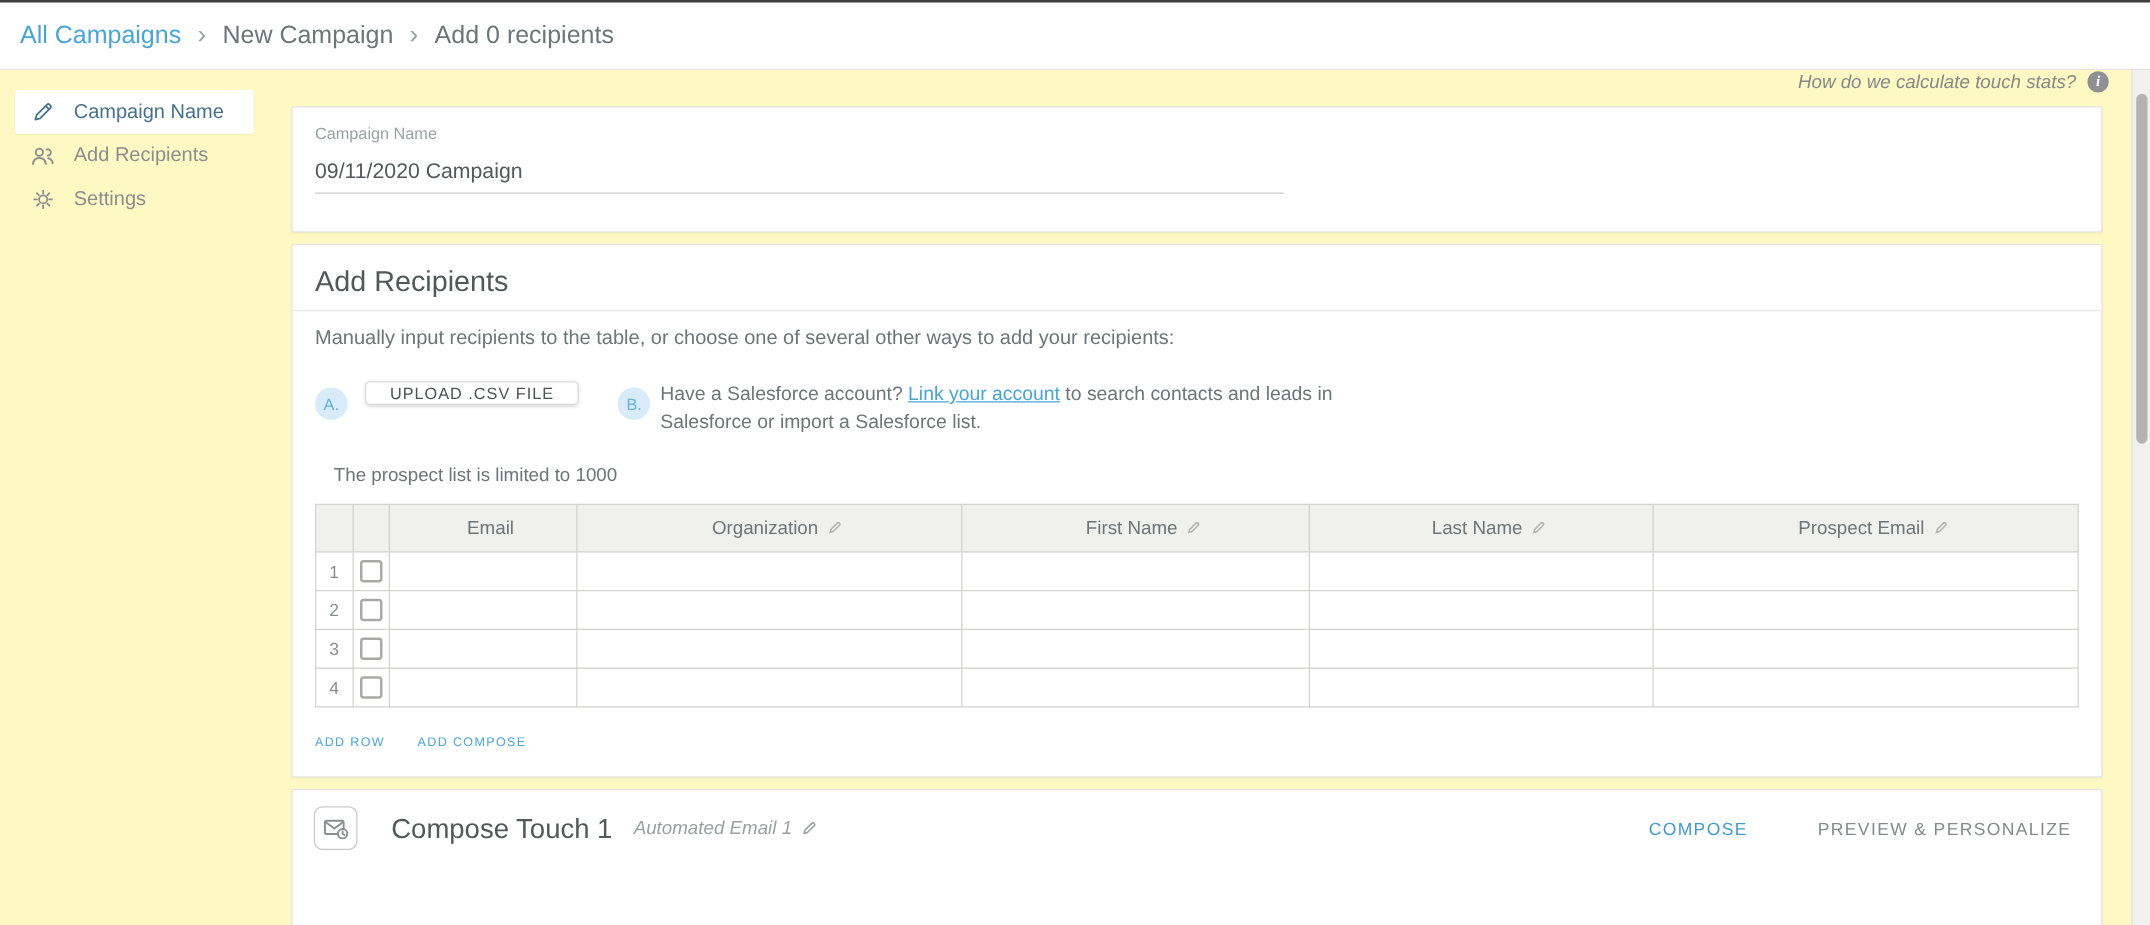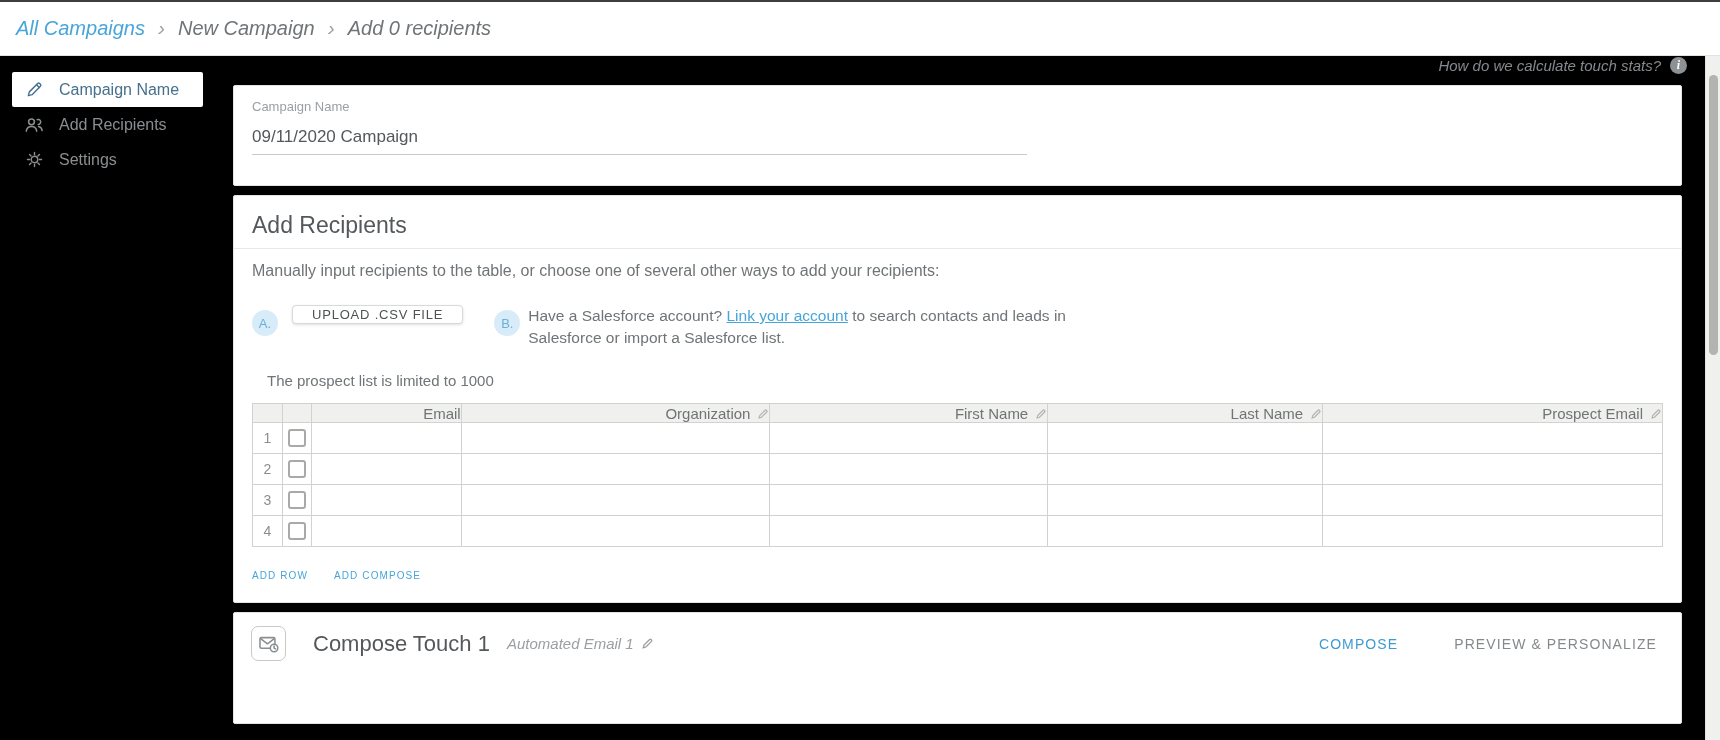--- a/index.html
+++ b/index.html
@@ -11,27 +11,27 @@
     overflow:hidden;
     color:#54585b;
   }
   .top-line { position:absolute; top:0; left:0; right:0; height:2px; background:#3e3e3e; z-index:20; }
 
   
   .topbar {
     position:absolute; top:2px; left:0; right:0; height:54px;
     background:#ffffff; border-bottom:1px solid #e2e2e0;
     display:flex; align-items:center; padding-left:16px; gap:13px;
-    font-size:20px; color:#6f7477; z-index:5;font-style:italic;
+    font-size:20px; color:#6f7477; z-index:5;
   }
   .topbar .crumb-link { color:#47a5da; text-decoration:none; cursor:pointer; }
   .topbar .sep { color:#9aa0a3; font-size:21px; line-height:1; padding-bottom:2px; }
 
   
-  .content { position:absolute; top:56px; left:0; right:0; bottom:0; background:#000000;text-decoration:underline; }
+  .content { position:absolute; top:56px; left:0; right:0; bottom:0; background:#fef9c3;text-decoration:underline; }
 
   .help-stats {
     position:absolute; top:-2px; right:33px; height:22px;
     display:flex; align-items:center; gap:9px;
     font-style:italic; font-size:15px; color:#85898c;
   }
   .help-stats .help-text { cursor:pointer; }
   .info-icon {
     width:17px; height:17px; border-radius:50%; background:#8d9194; color:#fff;
     font-family:"Liberation Serif", serif; font-style:italic; font-weight:bold;
@@ -90,22 +90,22 @@
   }
   .badge-b { margin-left:31px; }
   .sf-text { margin-left:8px; font-size:15.5px; line-height:22px; color:#6f7477; max-width:565px; }
   .sf-text a { color:#47a5da; text-decoration:underline; cursor:pointer; }
 
   .limit-note { margin-top:23px; font-size:15px; color:#6f7477;margin-left:15px; }
 
   table.recipients { margin-top:14px; width:100%; border-collapse:collapse; table-layout:fixed; }
   .recipients th, .recipients td { border:1px solid #d2d2d0; }
   .recipients thead th {
-    background:#f0f0ee; height:19px; font-weight:normal; font-size:15px;
-    color:#6f7477; text-align:right; padding-left:12px;
+    background:#f0f0ee; height:38px; font-weight:normal; font-size:15px;
+    color:#6f7477; text-align:center; padding-left:12px;
   }
   .recipients thead th.blank { padding:0; }
   .recipients tbody td { height:31px; background:#fff; }
   .recipients .num { text-align:center; font-size:14px; color:#8a8e91; }
   .checkbox {
     width:18px; height:18px; border:2px solid #a9a9a7; border-radius:3px;
     display:block; margin:0 auto; background:#fff; cursor:pointer;
   }
   .hdr-pencil { margin-left:7px; vertical-align:-1px; color:#b3b3b1; cursor:pointer; }
 

